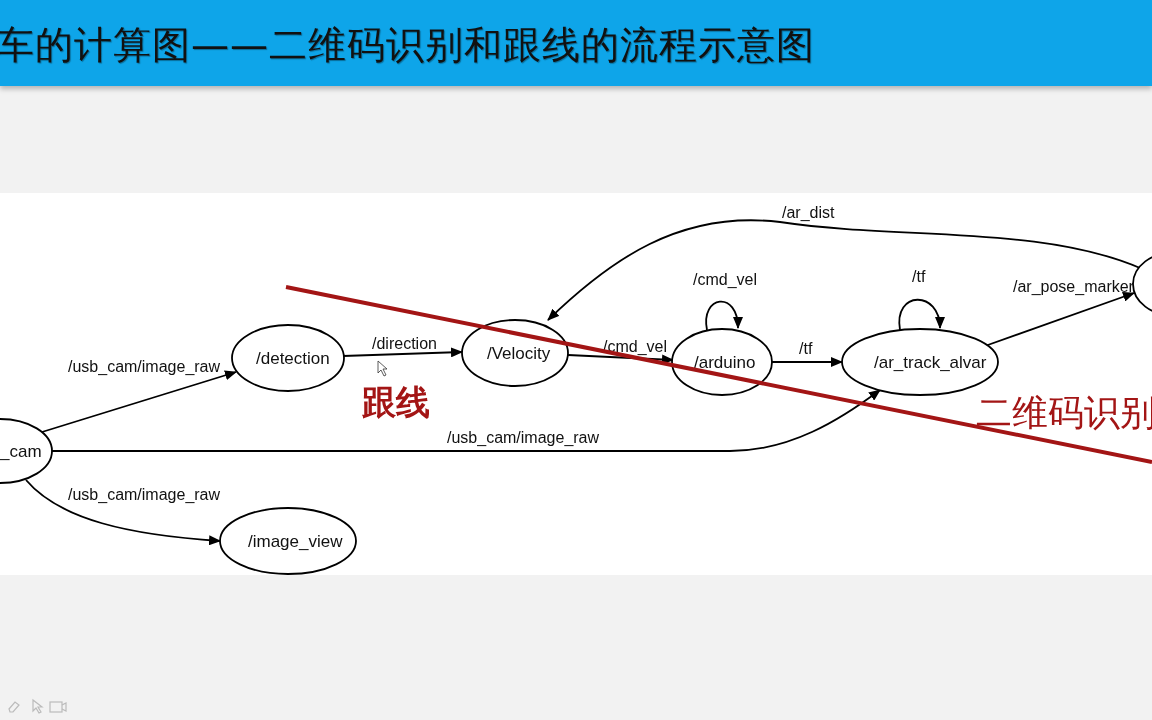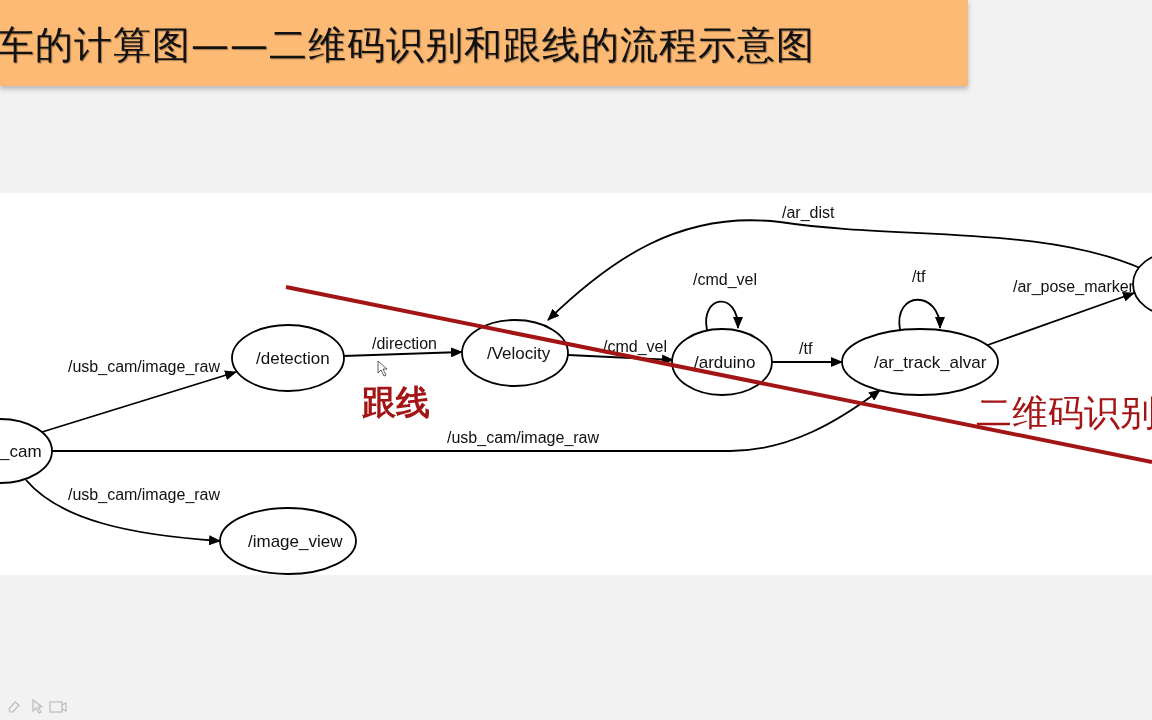--- a/index.html
+++ b/index.html
@@ -1,17 +1,17 @@
 <!DOCTYPE html>
 <html><head>
 <meta charset="utf-8">
 <style>
   html, body { margin:0; padding:0; }
   body { width:1152px; height:720px; background:#f2f2f2; position:relative; overflow:hidden; font-family:"DejaVu Sans", sans-serif; }
-  .title-bar { position:absolute; left:0; top:0; width:968px; height:86px; background:#fdba74; box-shadow:0 3px 5px rgba(0,0,0,0.25); }
+  .title-bar { position:absolute; left:0; top:0; width:1152px; height:86px; background:#0ea5e9; box-shadow:0 3px 5px rgba(0,0,0,0.25); }
   .title-text { position:absolute; left:-4px; top:20px; font-size:38px; color:#111; white-space:nowrap; letter-spacing:1px; text-shadow:1px 1px 1px rgba(0,0,0,0.35); font-family:"DejaVu Sans", sans-serif; }
   .diagram-area { position:absolute; left:0; top:193px; width:1152px; height:382px; background:#ffffff; }
   svg text.lbl { font-family:"Liberation Sans", sans-serif; font-size:16px; fill:#111; }
   svg text.node { font-family:"Liberation Sans", sans-serif; font-size:17px; fill:#111; }
   .toolbar { position:absolute; left:0; top:692px; height:28px; width:120px; }
   .tb-icon { position:absolute; top:6px; width:16px; height:16px; }
 </style>
 </head>
 <body>
 

